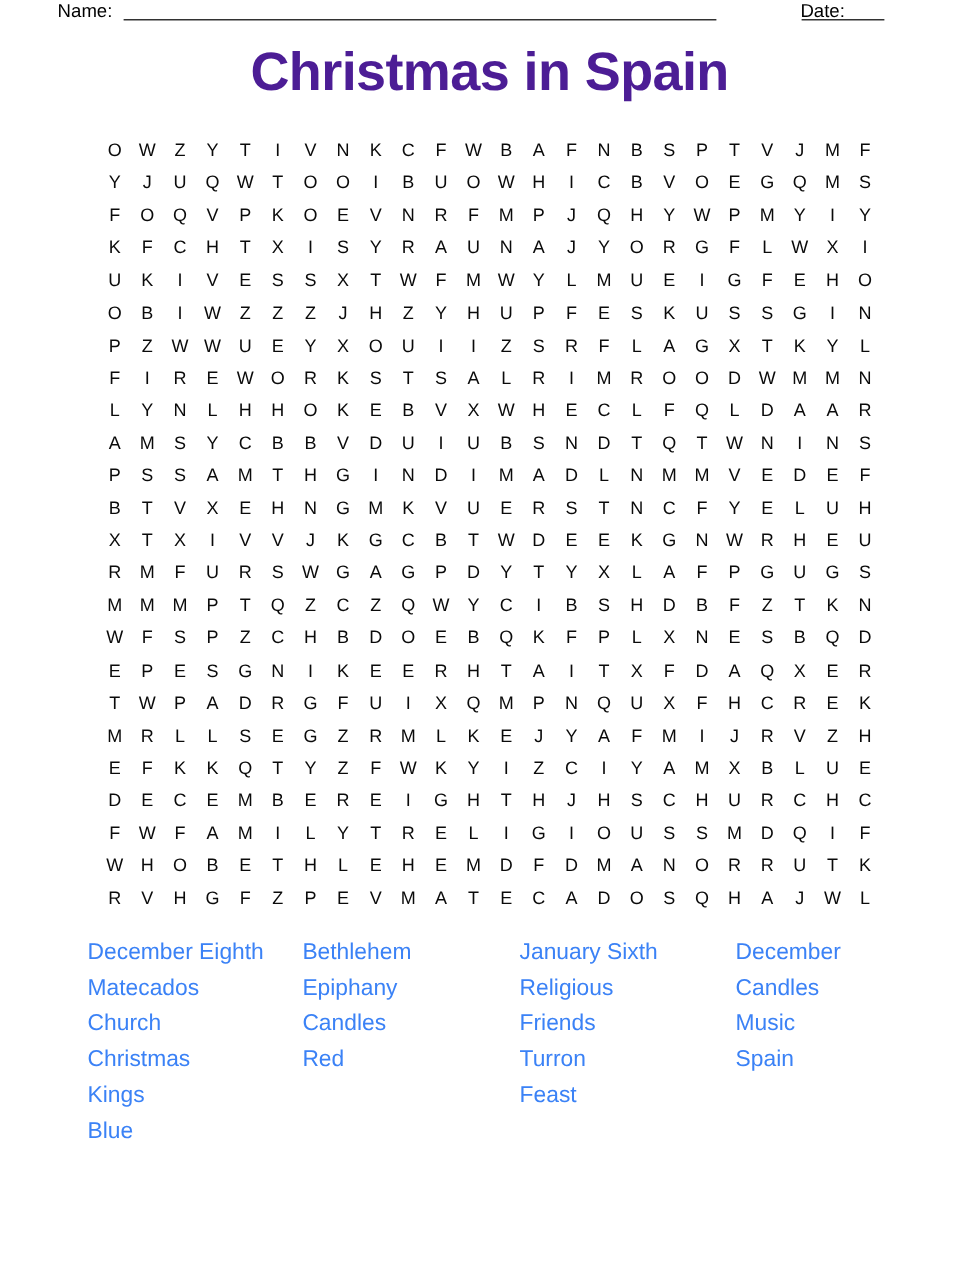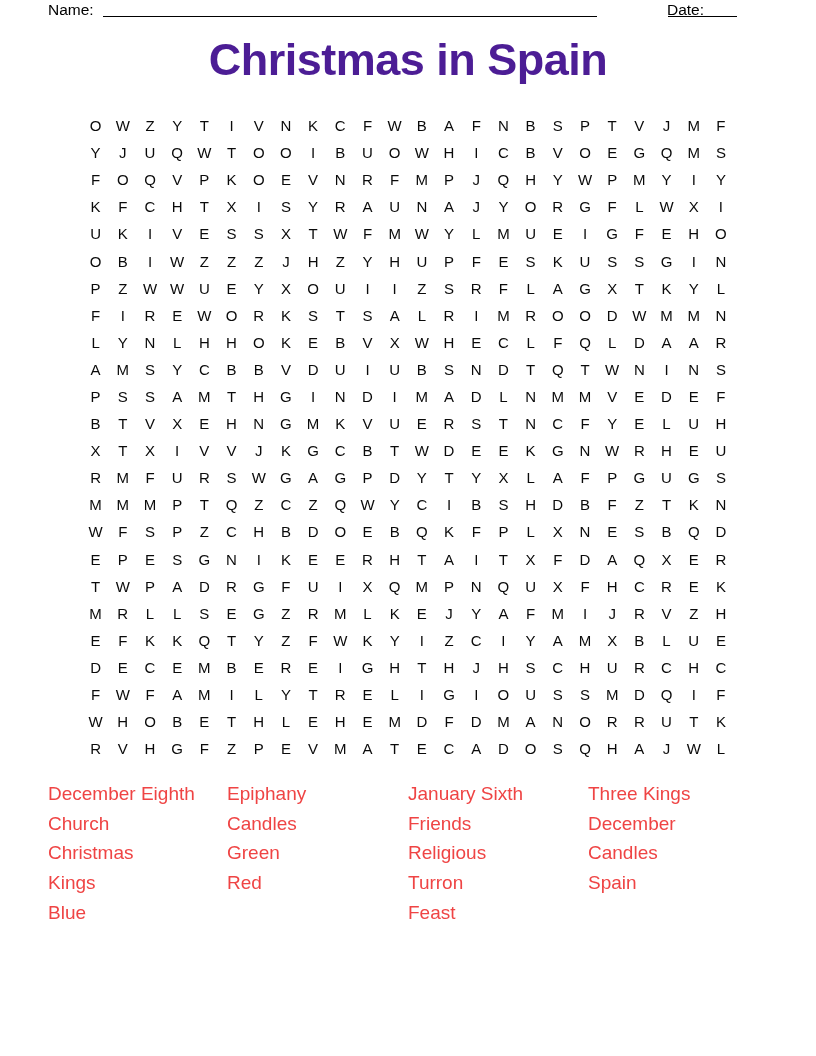--- a/index.html
+++ b/index.html
@@ -69,22 +69,23 @@
     left: 48px;
     width: 720px;
     display: grid;
     grid-template-columns: 179px 181px 180px 180px;
   }
   .wcol { display: block; }
   .word {
     display: block;
     font-size: 19px;
     line-height: 29.7px;
-    color: #ef4444;
+    color: #3b82f6;
     white-space: nowrap;
+    margin-left: 25px;
   }
 </style>
 </head>
 <body>
 
 <div class="page">
 
   <div class="header">
     <span class="hlabel name-label">Name:</span>
     <span class="blank-line name-line"></span>
@@ -669,39 +670,40 @@
       <div class="cell">H</div>
       <div class="cell">A</div>
       <div class="cell">J</div>
       <div class="cell">W</div>
       <div class="cell">L</div>
     </div>
 
   <div class="words">
     <div class="wcol">
         <span class="word">December Eighth</span>
+        <span class="word">Matecados</span>
         <span class="word">Church</span>
         <span class="word">Christmas</span>
         <span class="word">Kings</span>
         <span class="word">Blue</span>
       </div>
     <div class="wcol">
+        <span class="word">Bethlehem</span>
         <span class="word">Epiphany</span>
         <span class="word">Candles</span>
-        <span class="word">Green</span>
         <span class="word">Red</span>
       </div>
     <div class="wcol">
         <span class="word">January Sixth</span>
+        <span class="word">Religious</span>
         <span class="word">Friends</span>
-        <span class="word">Religious</span>
         <span class="word">Turron</span>
         <span class="word">Feast</span>
       </div>
     <div class="wcol">
-        <span class="word">Three Kings</span>
         <span class="word">December</span>
         <span class="word">Candles</span>
+        <span class="word">Music</span>
         <span class="word">Spain</span>
       </div>
   </div>
 
 </div>
 
 </body></html>

